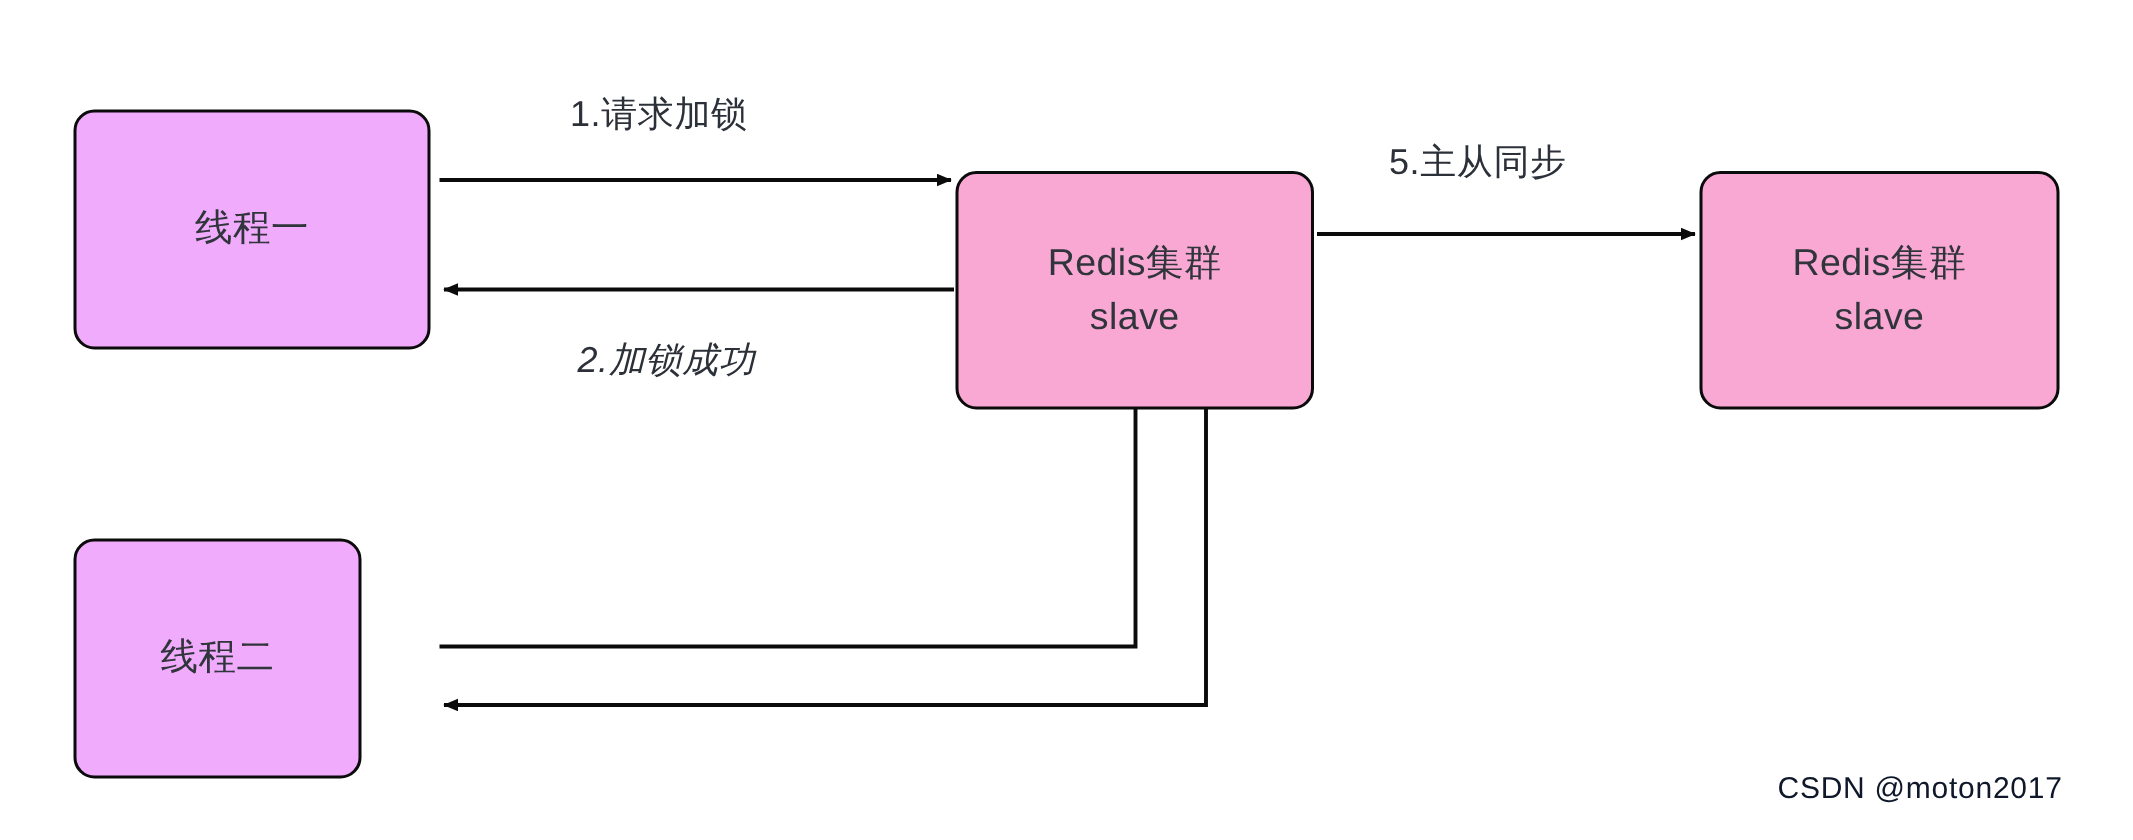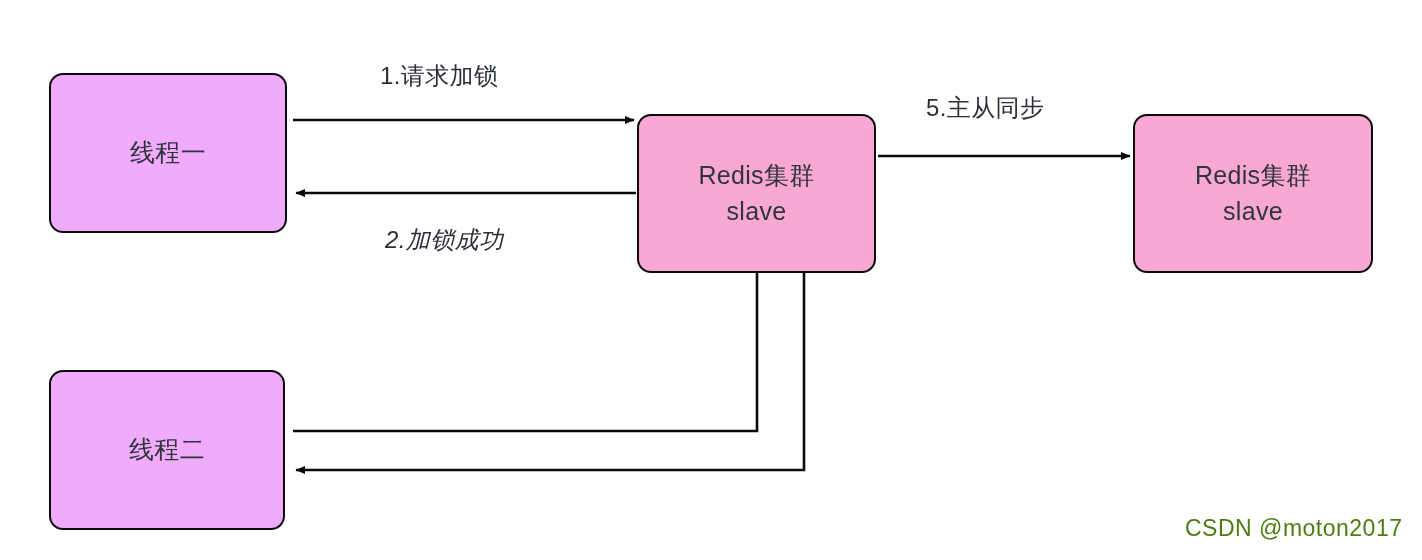--- a/index.html
+++ b/index.html
@@ -46,22 +46,22 @@
   svg.edges {
     position: absolute;
     left: 0;
     top: 0;
     width: 1422px;
     height: 560px;
     overflow: visible;
   }
   .watermark {
     position: absolute;
-    color: #4d7c0f;
-    font-size: 23px;
+    color: #0f172a;
+    font-size: 20px;
     letter-spacing: 0.5px;
     white-space: nowrap;
     user-select: none;
   }
 </style>
 </head>
 <body>
 
 <div id="canvas">
 
@@ -100,21 +100,21 @@
   <div class="node node-redis" style="left:637px; top:74px; width:239px; height:159px;">
     <span>Redis集群</span>
     <span class="line2">slave</span>
   </div>
 
   <div class="node node-redis" style="left:1133px; top:74px; width:240px; height:159px;">
     <span>Redis集群</span>
     <span class="line2">slave</span>
   </div>
 
-  <div class="node node-thread" style="left:49px; top:370px; width:236px; height:160px;">
+  <div class="node node-thread" style="left:49px; top:359px; width:192px; height:160px;">
     <span>线程二</span>
   </div>
 
   <div class="edge-label" style="left:380px; top:60px;">1.请求加锁</div>
   <div class="edge-label" style="left:385px; top:224px;font-style:italic;">2.加锁成功</div>
   <div class="edge-label" style="left:926px; top:92px;">5.主从同步</div>
 
   <div class="watermark" style="left:1185px; top:515px;">CSDN @moton2017</div>
 
 </div>

